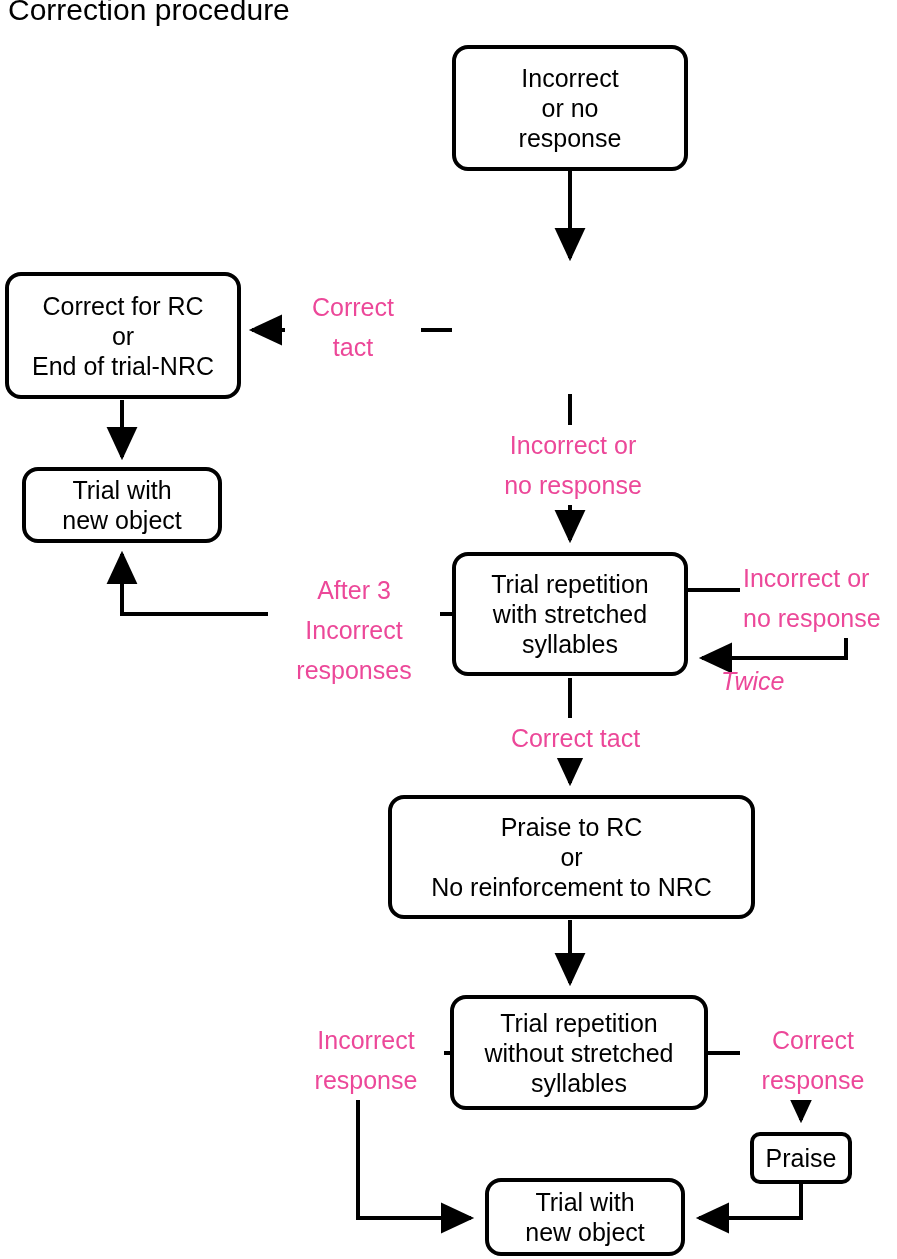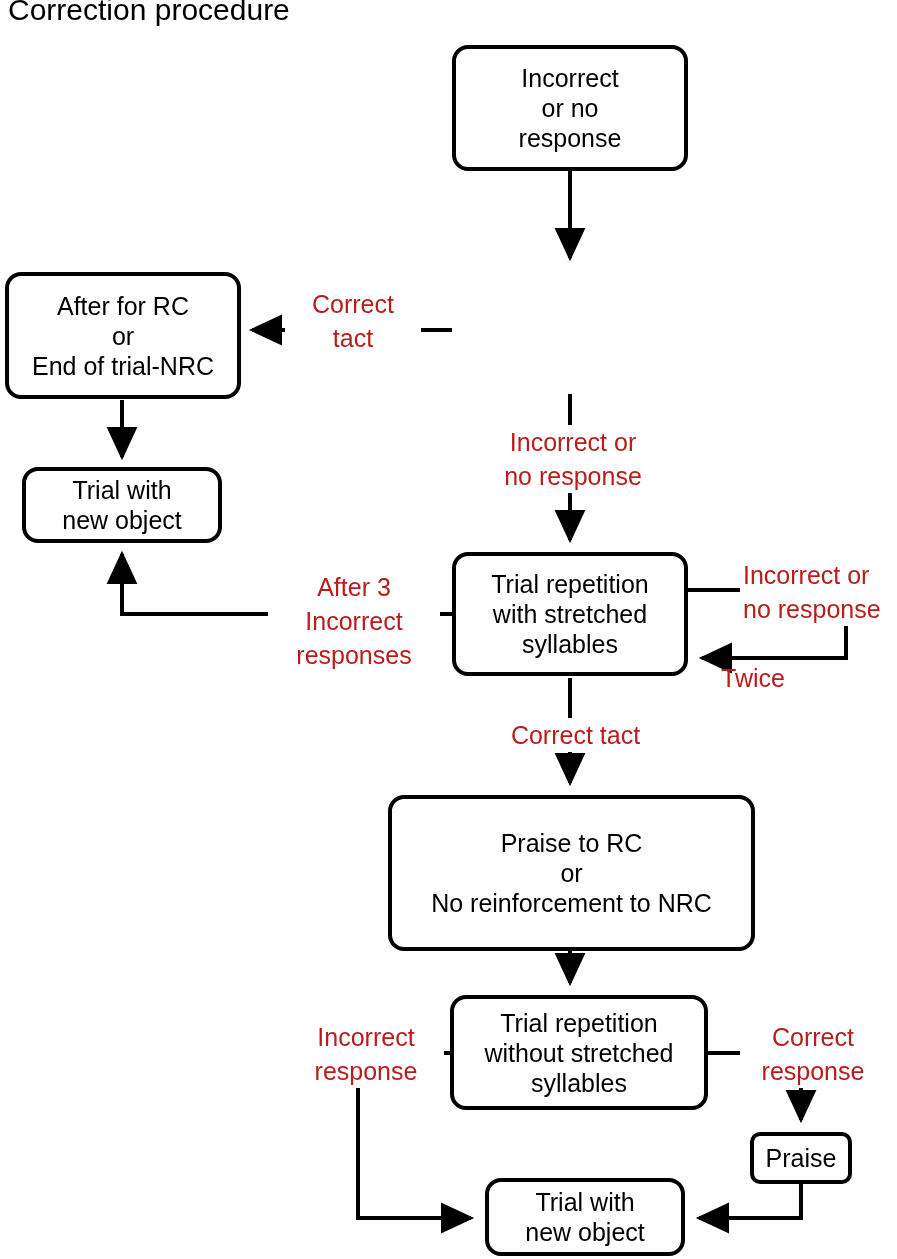--- a/index.html
+++ b/index.html
@@ -54,30 +54,31 @@
     padding: 2px 6px;
   }
   .node.small {
     border-radius: 10px;
     border-width: 4px;
     font-size: 25px;
   }
   .edge-label {
     position: absolute;
     font-size: 25px;
-    line-height: 34px;
+    line-height: 40px;
     text-align: center;
-    color: #b91c1c;
+    color: #ec4899;
     background: #ffffff;
     white-space: pre-line;
     z-index: 3;
     padding: 0 3px;
   }
   .edge-label.nobg {
     background: transparent;
+    font-style: italic;
   }
 </style>
 </head>
 <body>
 
 <div id="canvas">
 
   <div class="page-title">Correction procedure</div>
 
   <svg id="flow-svg" viewBox="0 0 897 1259" xmlns="http://www.w3.org/2000/svg">
@@ -113,38 +114,38 @@
     </g>
   </svg>
 
   <div class="node" style="left:452px; top:45px; width:236px; height:126px;">
     <span>Incorrect
 or no
 response</span>
   </div>
 
   <div class="node" style="left:5px; top:272px; width:236px; height:127px;">
-    <span>After for RC
+    <span>Correct for RC
 or
 End of trial-NRC</span>
   </div>
 
 
   <div class="node" style="left:22px; top:467px; width:200px; height:76px;">
     <span>Trial with
 new object</span>
   </div>
 
   <div class="node" style="left:452px; top:552px; width:236px; height:124px;">
     <span>Trial repetition
 with  stretched
 syllables</span>
   </div>
 
-  <div class="node" style="left:388px; top:795px; width:367px; height:156px;">
+  <div class="node" style="left:388px; top:795px; width:367px; height:124px;">
     <span>Praise to RC
 or
 No reinforcement to NRC</span>
   </div>
 
   <div class="node" style="left:450px; top:995px; width:258px; height:115px;">
     <span>Trial repetition
 without  stretched
 syllables</span>
   </div>

